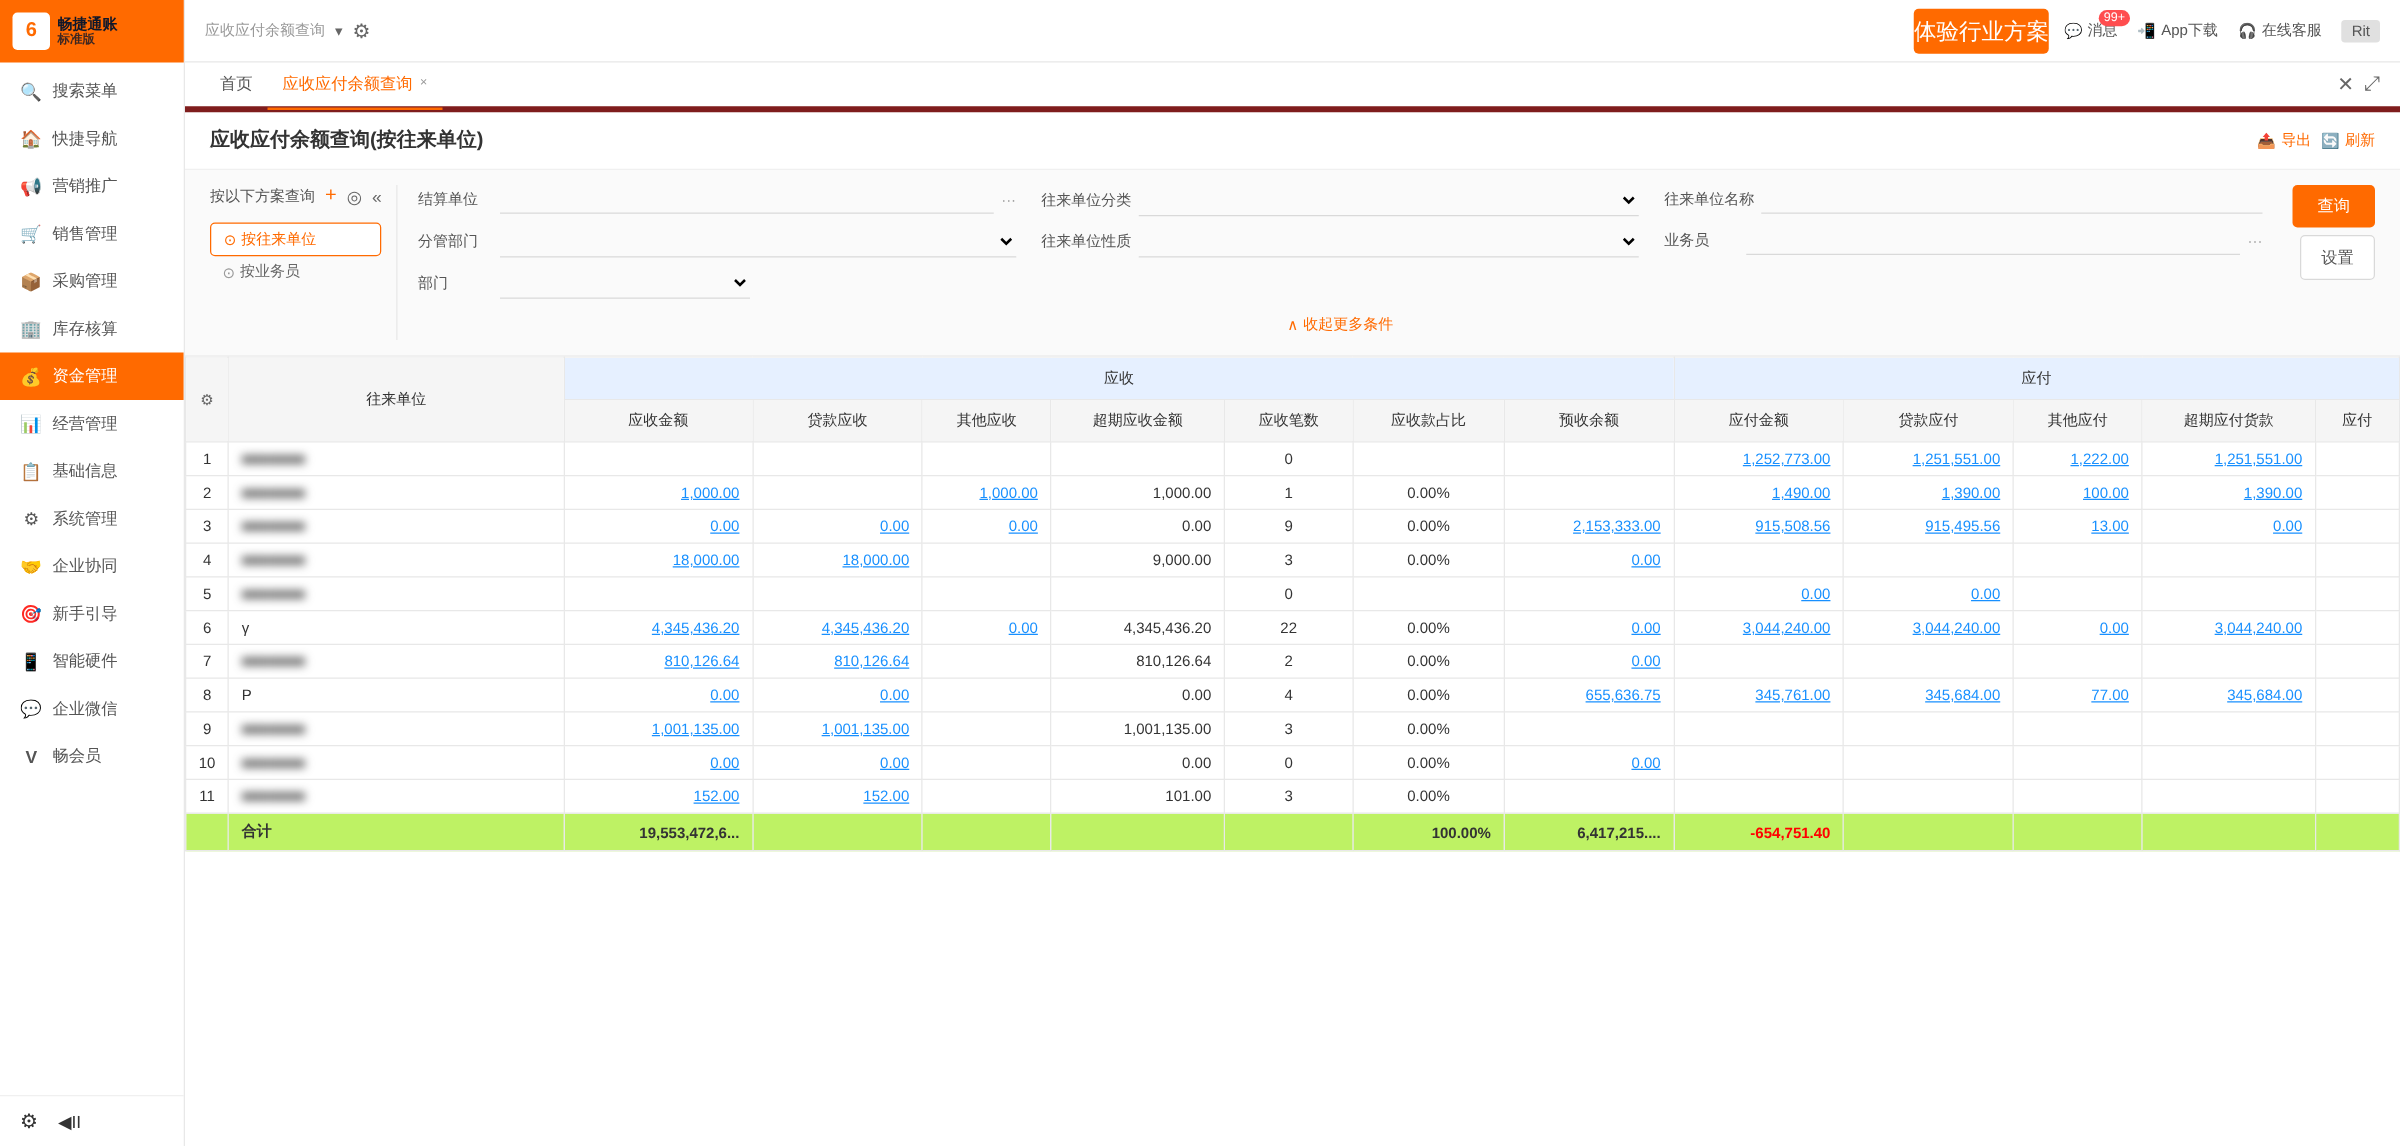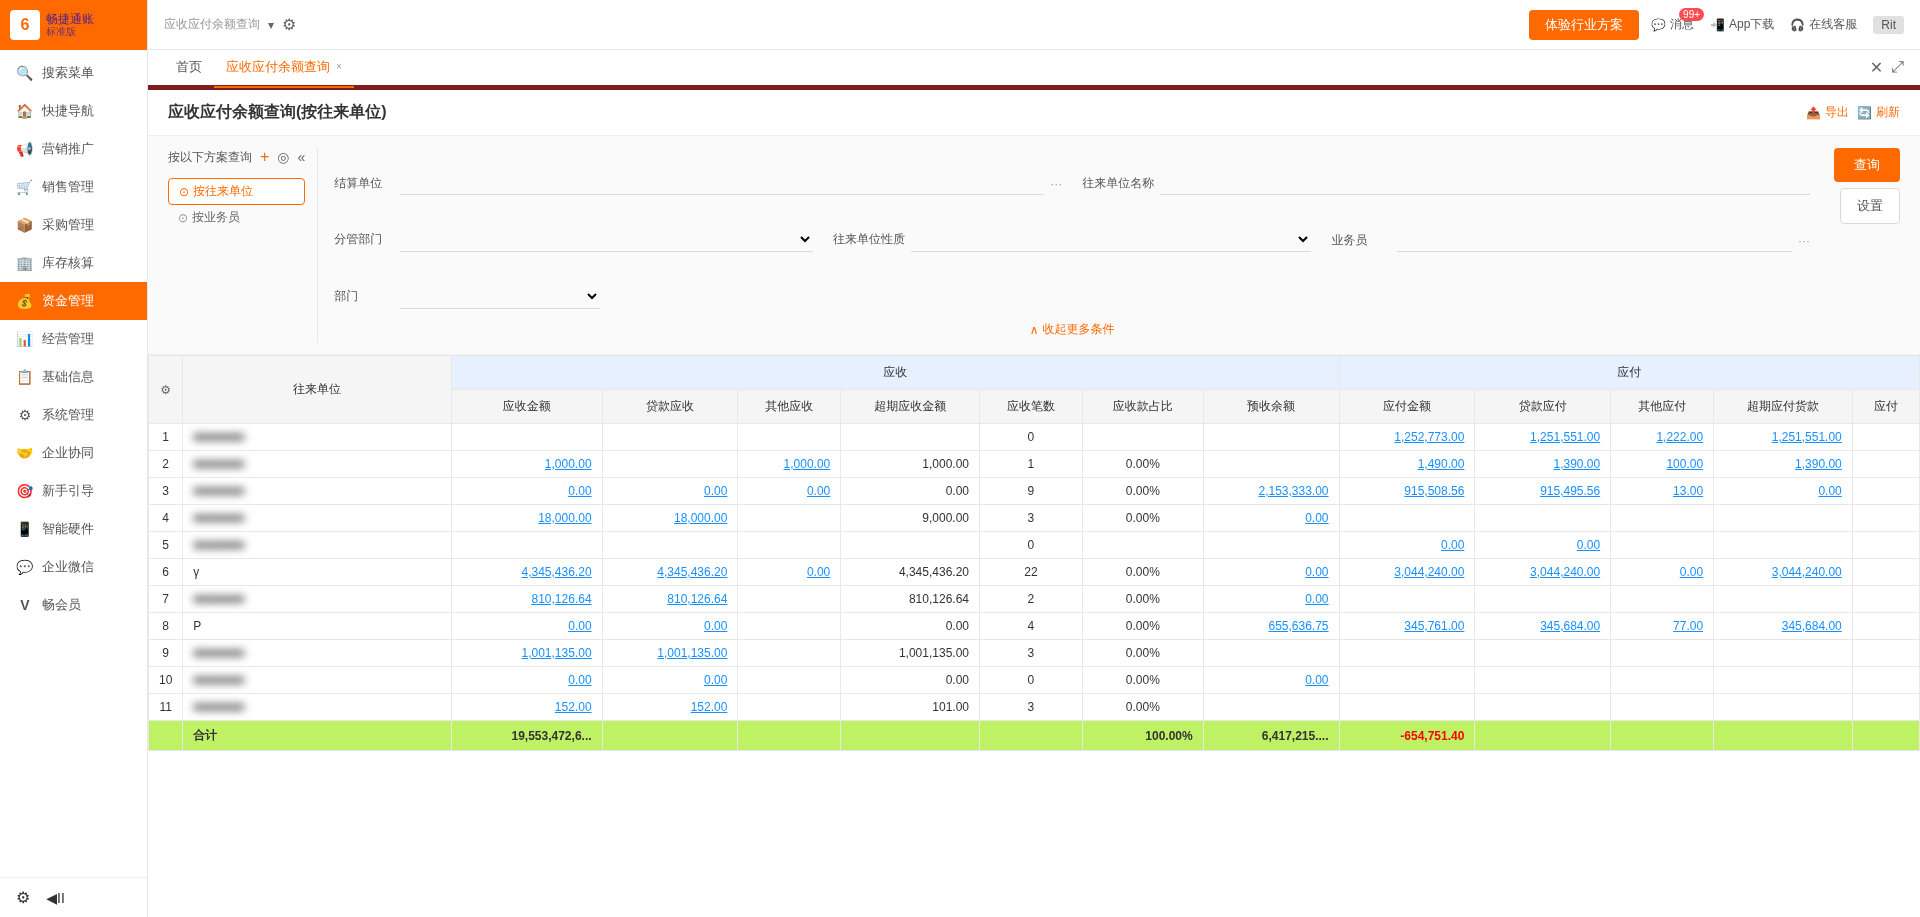--- a/index.html
+++ b/index.html
@@ -11,21 +11,21 @@
       background: #fff; border-right: 1px solid #e8e8e8; z-index: 100;
       display: flex; flex-direction: column;
     }
     .sidebar-logo {
       height: 50px; background: #ff6a00; display: flex; align-items: center; padding: 0 10px; gap: 6px;
     }
     .sidebar-logo-icon {
       width: 30px; height: 30px; background: #fff; border-radius: 4px;
       display: flex; align-items: center; justify-content: center; font-size: 16px; font-weight: bold; color: #ff6a00;
     }
-    .sidebar-logo-text { color: #4c1d95; font-size: 12px; line-height: 1.2; }
+    .sidebar-logo-text { color: #0f172a; font-size: 12px; line-height: 1.2; font-weight: bold; }
     .sidebar-logo-sub { font-size: 10px; opacity: 0.8; }
     .sidebar-nav { flex: 1; overflow-y: auto; padding: 4px 0; }
     .sidebar-item {
       display: flex; align-items: center; padding: 10px 16px; cursor: pointer; gap: 8px; color: #555;
     }
     .sidebar-item.active { background: #ff6a00; color: #fff; border-radius: 0; }
     .sidebar-item .icon { font-size: 14px; width: 18px; text-align: center; }
     .sidebar-item .label { font-size: 13px; }
     .sidebar-footer {
       padding: 10px 16px; display: flex; align-items: center; gap: 16px; border-top: 1px solid #f0f0f0;
@@ -36,21 +36,21 @@
       position: fixed; left: 148px; top: 0; right: 0; height: 50px;
       background: #fff; border-bottom: 1px solid #e8e8e8; z-index: 99;
       display: flex; align-items: center; padding: 0 16px; gap: 12px;
     }
     .header-breadcrumb { display: flex; align-items: center; gap: 8px; flex: 1; }
     .header-path { color: #999; font-size: 12px; }
     .header-dropdown { cursor: pointer; color: #666; }
     .header-gear { cursor: pointer; color: #666; font-size: 16px; }
     .header-btn-orange {
       background: #ff6a00; color: #fff; border: none; border-radius: 4px;
-      padding: 6px 16px; cursor: pointer; font-size: 13px;
+      padding: 6px 0; cursor: pointer; font-size: 18px;
     }
     .header-right { display: flex; align-items: center; gap: 16px; }
     .header-msg { display: flex; align-items: center; gap: 4px; cursor: pointer; color: #555; position: relative; }
     .badge {
       position: absolute; top: -8px; right: -10px;
       background: #ff4d4f; color: #fff; border-radius: 8px; font-size: 10px; padding: 1px 4px; min-width: 18px; text-align: center;
     }
     .header-app { display: flex; align-items: center; gap: 4px; cursor: pointer; color: #555; }
     .header-service { display: flex; align-items: center; gap: 4px; cursor: pointer; color: #555; }
     .header-user { display: flex; align-items: center; gap: 4px; cursor: pointer; color: #555; }
@@ -101,21 +101,21 @@
     .filter-settings { cursor: pointer; color: #666; font-size: 14px; }
     .filter-collapse { cursor: pointer; color: #666; font-size: 14px; }
     .filter-scheme {
       background: #fff; border-radius: 4px; padding: 4px 10px; cursor: pointer;
       display: flex; align-items: center; gap: 4px; border: 1px solid #ff6a00; color: #ff6a00; font-size: 12px;
     }
     .filter-scheme-alt {
       display: flex; align-items: center; gap: 4px; cursor: pointer; color: #666; font-size: 12px; padding: 4px 10px;
     }
     .filter-rows { display: flex; flex-direction: column; gap: 8px; }
-    .filter-row { display: flex; align-items: flex-end; gap: 20px; margin-top: 24px; }
+    .filter-row { display: flex; align-items: flex-start; gap: 20px; }
     .filter-field {
       display: flex; align-items: center; gap: 6px; flex: 1;
     }
     .filter-field-label { color: #555; font-size: 12px; white-space: nowrap; min-width: 60px; }
     .filter-input {
       flex: 1; border: none; border-bottom: 1px solid #d9d9d9;
       padding: 4px 6px; font-size: 12px; background: transparent; outline: none;
     }
     .filter-select {
       flex: 1; border: none; border-bottom: 1px solid #d9d9d9;
@@ -320,20 +320,24 @@
 
         <div style="flex:1;">
           <div style="display:flex; gap:12px; align-items:flex-start;">
             <div class="filter-rows" style="flex:1;">
 
               <div class="filter-row">
                 <div class="filter-field">
                   <span class="filter-field-label">结算单位</span>
                   <input class="filter-input" style="">
                   <span class="filter-dots">···</span>
+                </div>
+                <div class="filter-field">
+                  <span class="filter-field-label">往来单位分类</span>
+                  <select class="filter-select"><option></option></select>
                 </div>
                 <div class="filter-field">
                   <span class="filter-field-label">往来单位名称</span>
                   <input class="filter-input" style="">
                 </div>
               </div>
 
               <div class="filter-row">
                 <div class="filter-field">
                   <span class="filter-field-label">分管部门</span>

